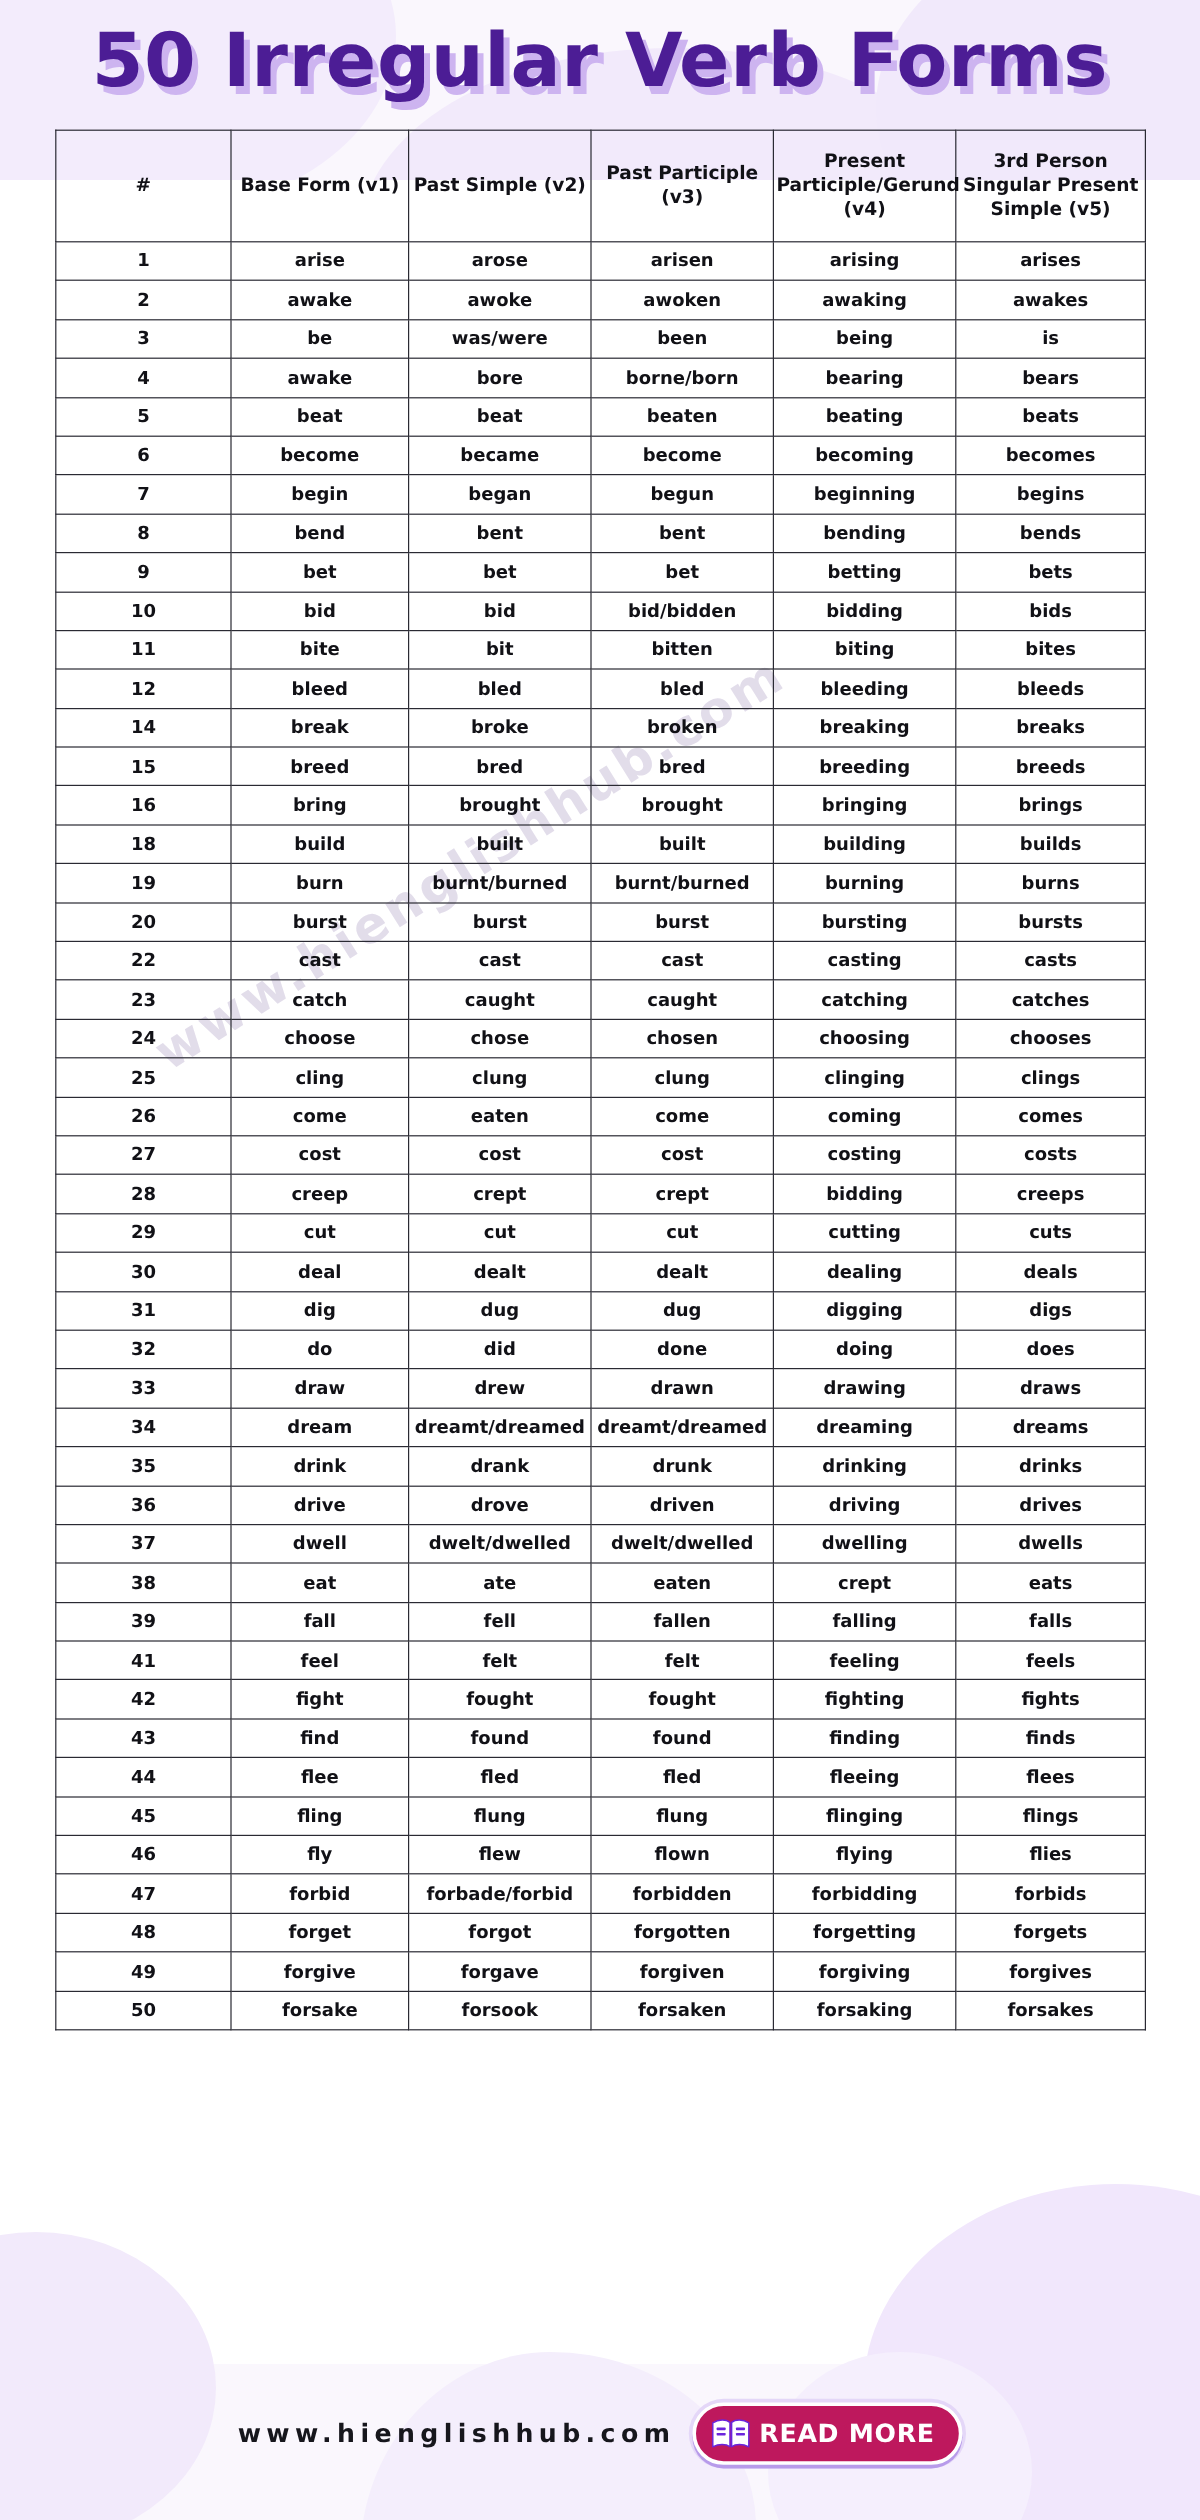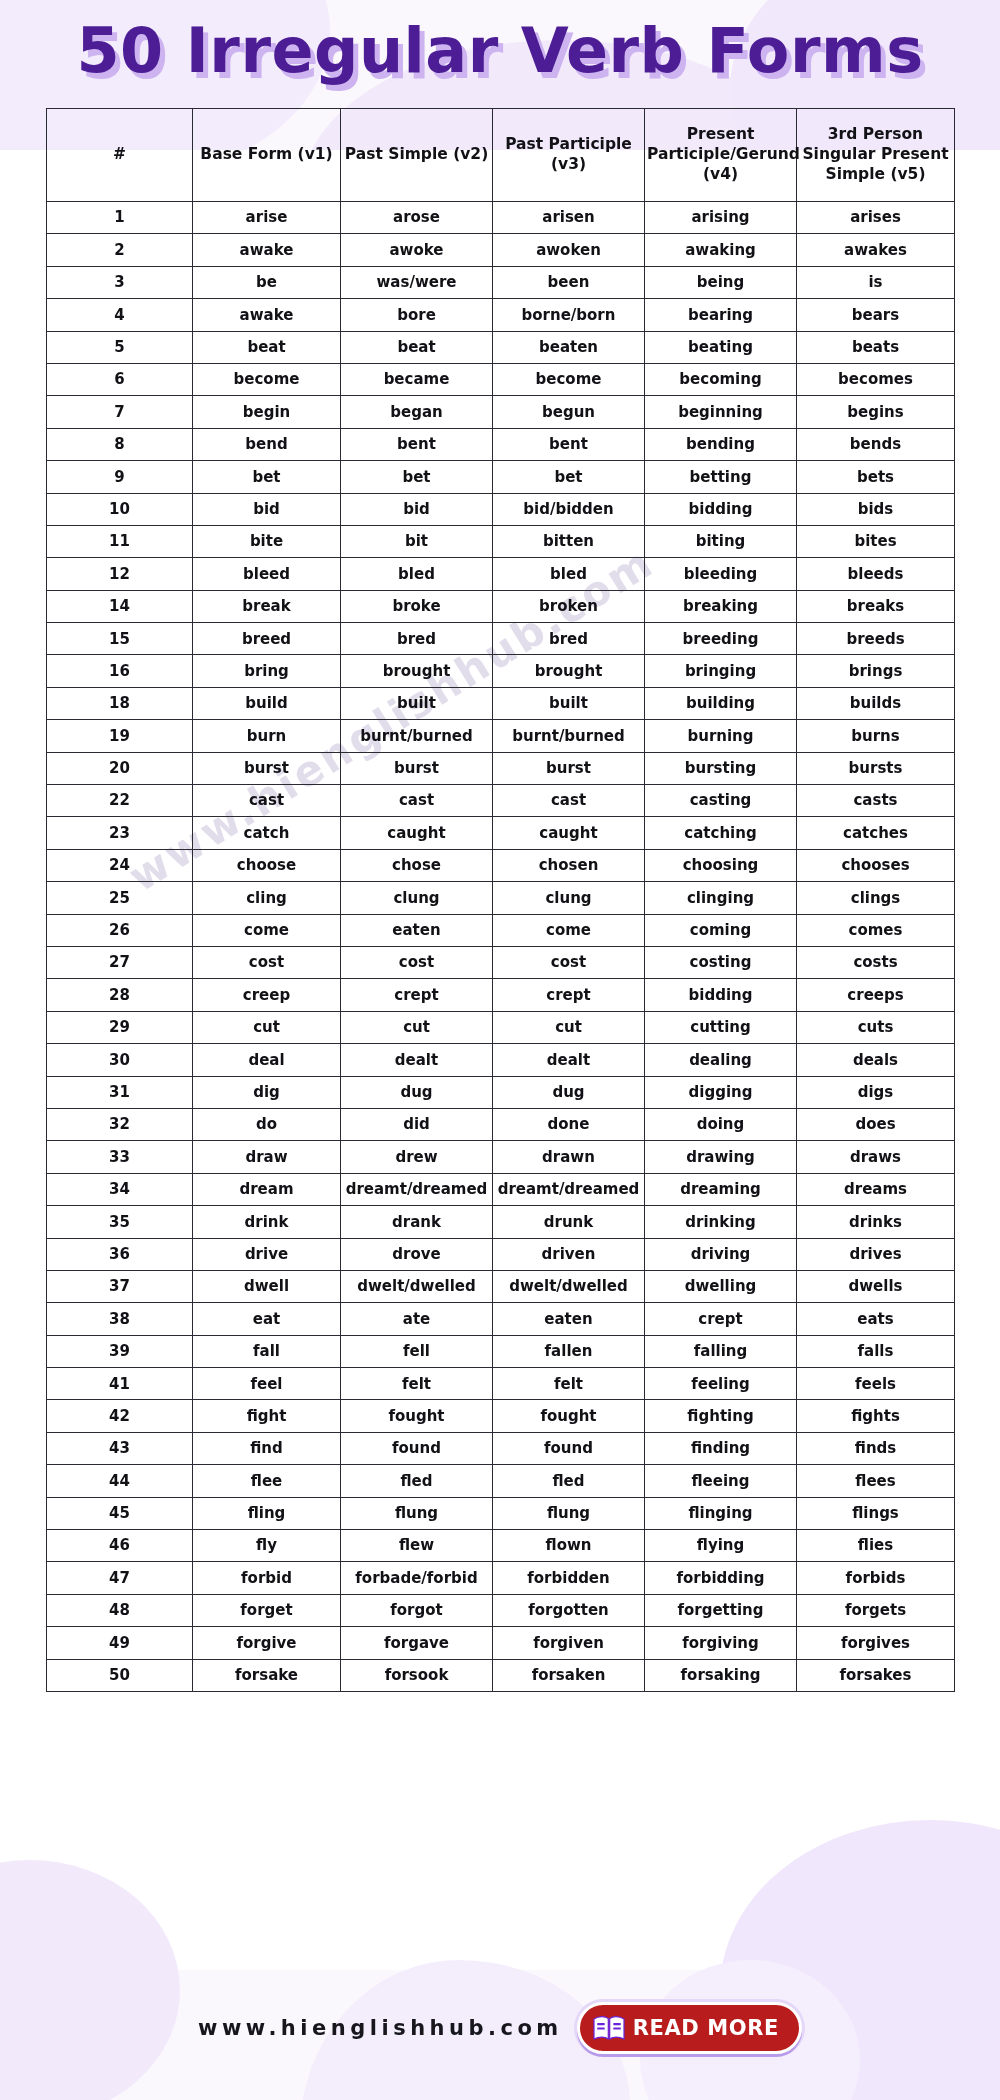--- a/index.html
+++ b/index.html
@@ -143,21 +143,21 @@
     font-weight: 700;
     letter-spacing: 4.5px;
     color: #16161c;
     white-space: nowrap;
   }
   .read-more {
     position: relative;
     display: inline-flex;
     align-items: center;
     gap: 7px;
-    background: #b91c1c;
+    background: #be185d;
     border: 3px solid #ffffff;
     box-shadow: 0 3px 0 0 #b79bea, 0 0 0 3px #e4d7f8;
     border-radius: 26px;
     padding: 7px 20px 7px 12px;
     height: 32px;
     box-sizing: content-box;
   }
   .read-more .label {
     font-family: "DejaVu Sans", sans-serif;
     font-size: 21px;

